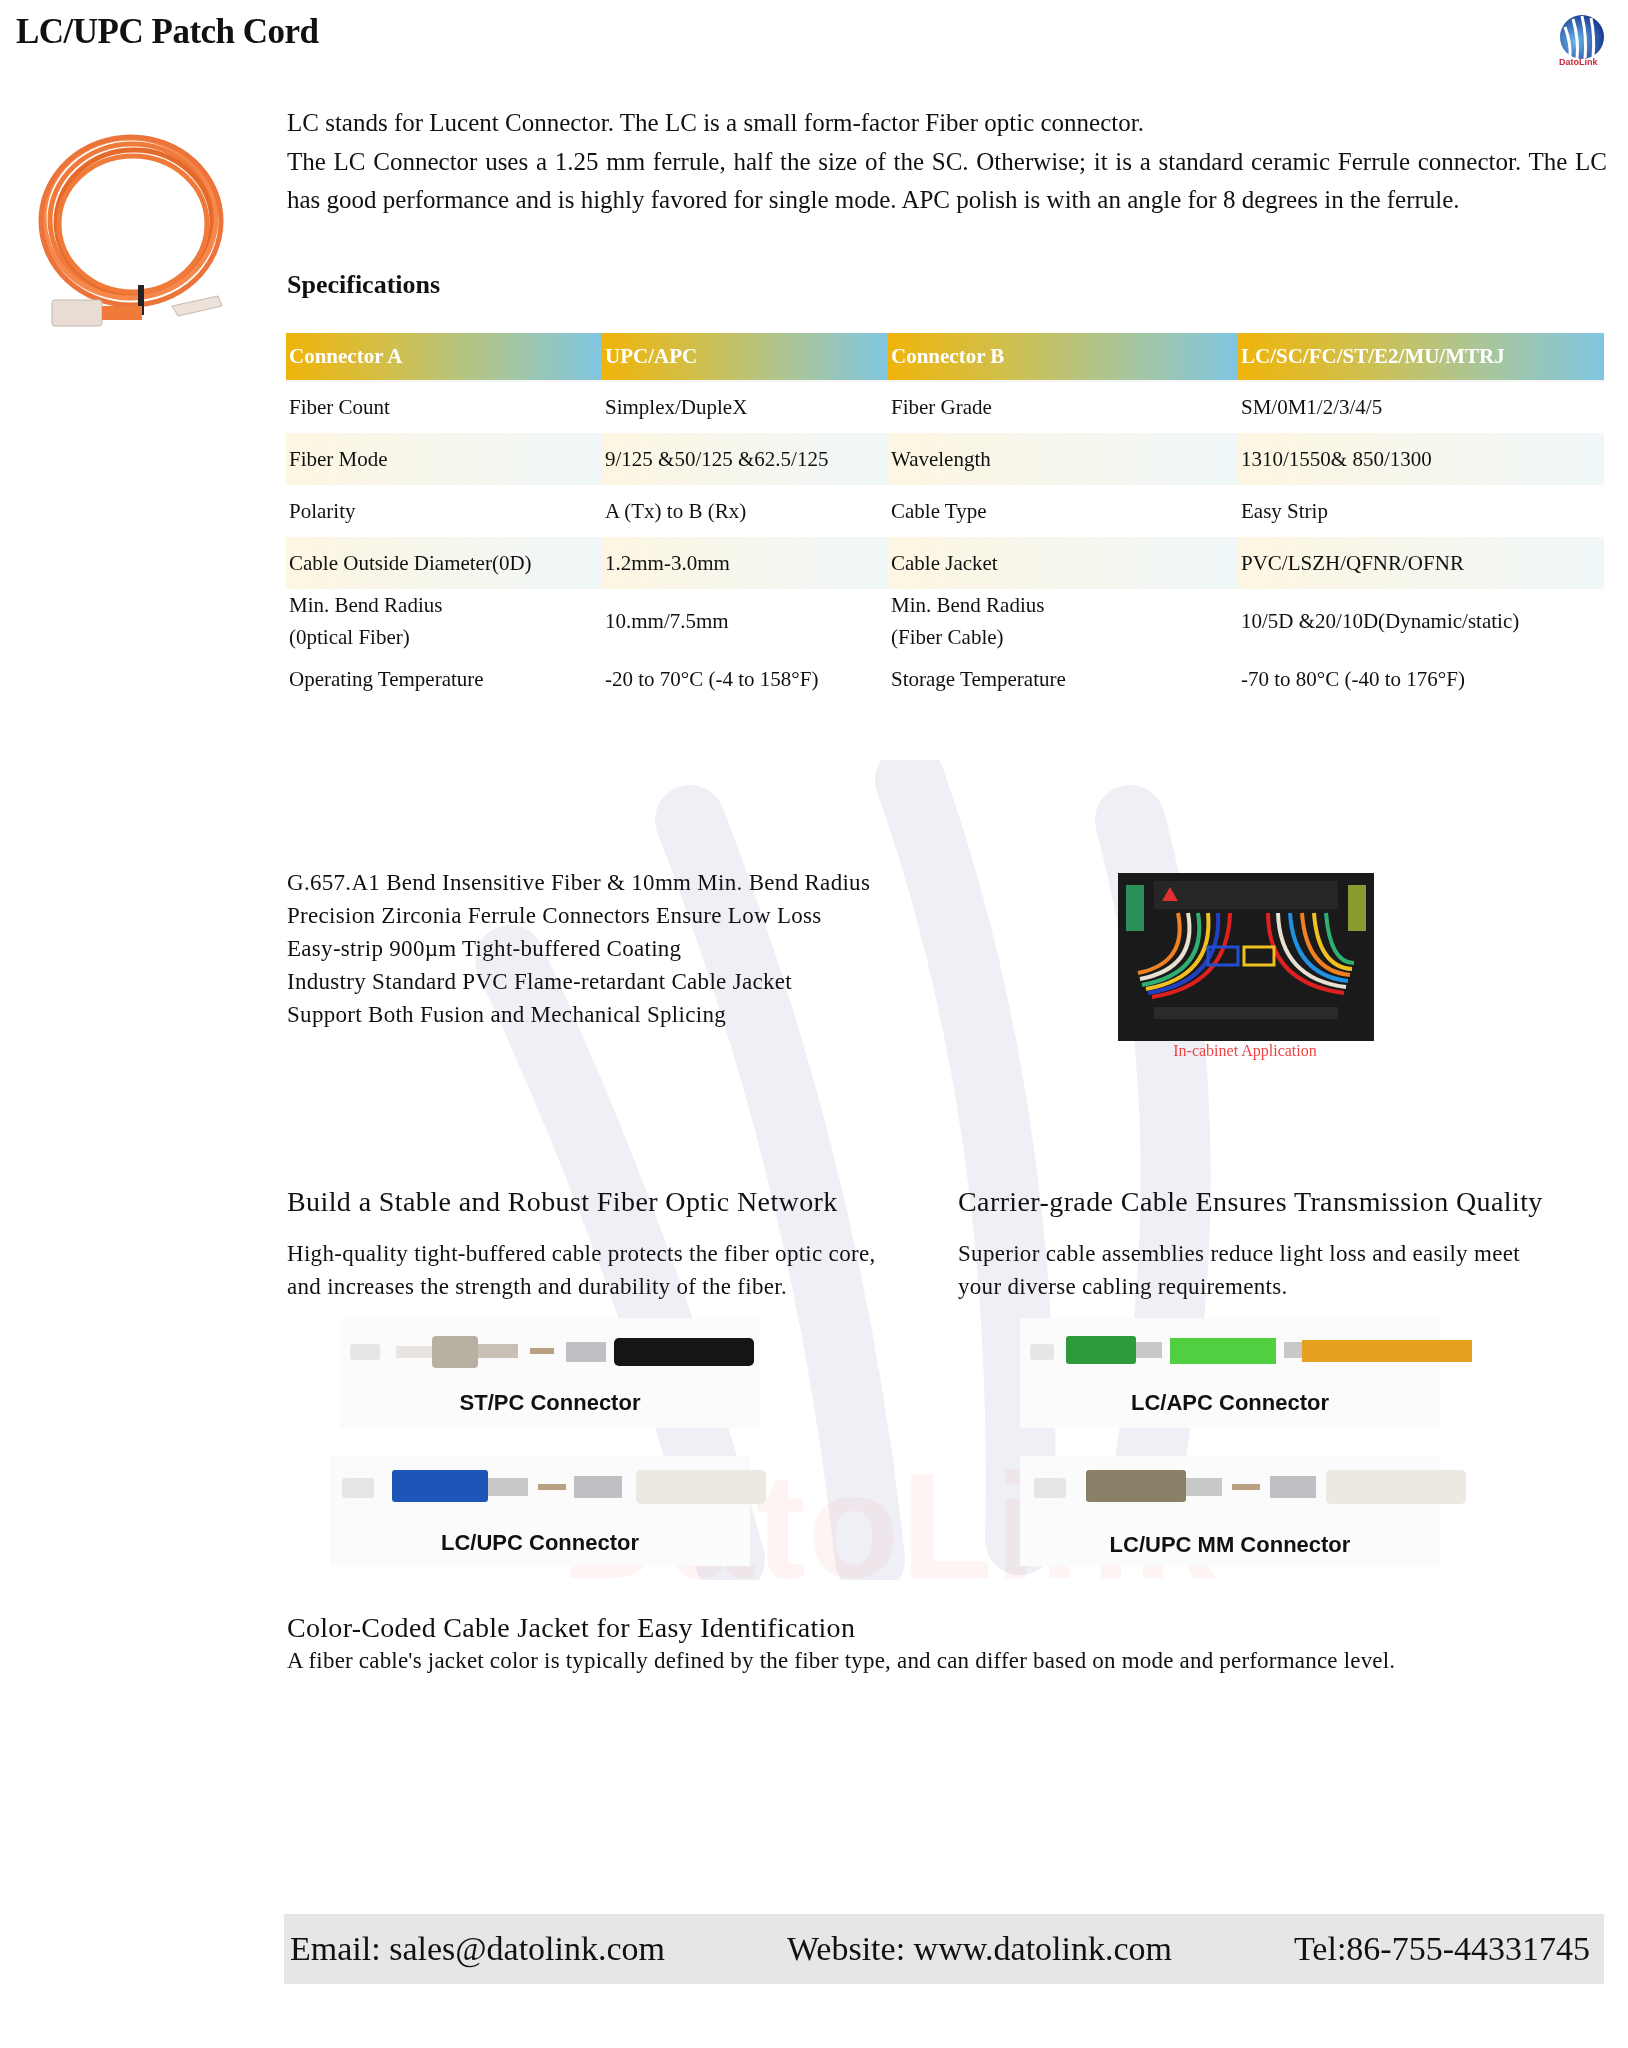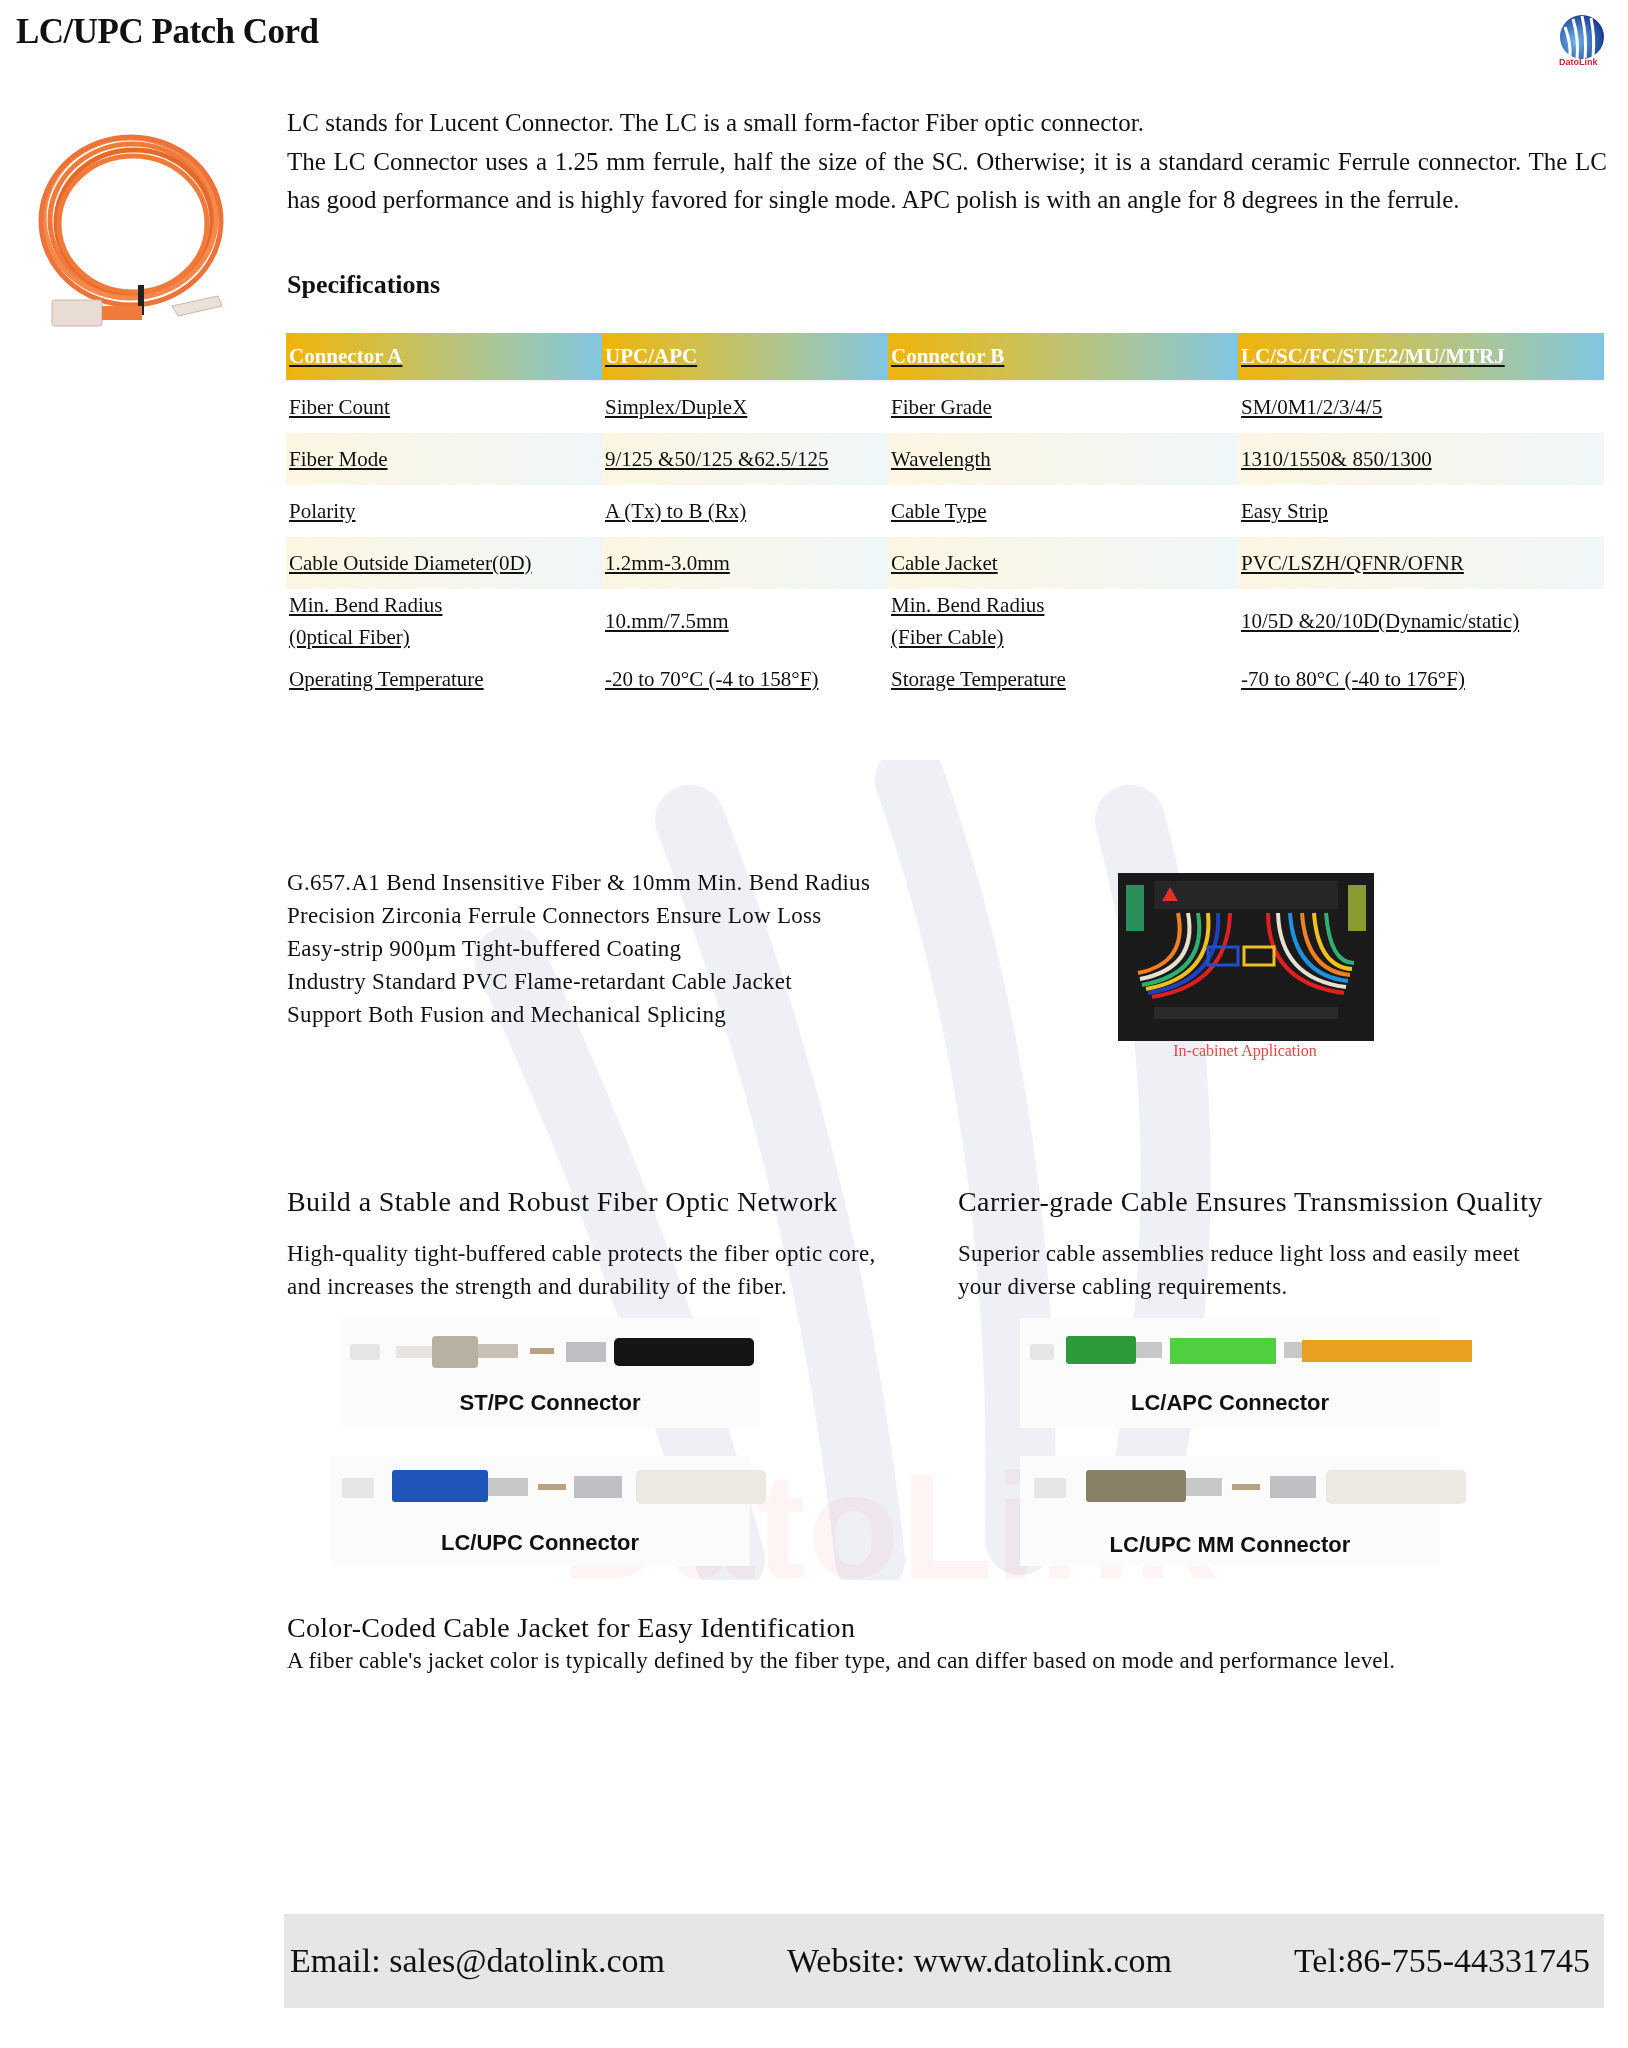--- a/index.html
+++ b/index.html
@@ -13,21 +13,21 @@
     .logo { position: absolute; left: 1557px; top: 8px; width: 50px; height: 60px; }
     .logo-text { position: absolute; left: 1559px; top: 57px; font-family: "Liberation Sans", sans-serif; font-size: 9px; font-weight: bold; color: #c8283c; }
 
     .product-image { position: absolute; left: 22px; top: 120px; width: 220px; height: 215px; }
 
     .intro { position: absolute; left: 287px; top: 104px; width: 1320px; font-size: 25px; line-height: 38.5px; text-align: justify; }
     .intro p { margin: 0; }
 
     .spec-heading { position: absolute; left: 287px; top: 270px; font-size: 26px; font-weight: bold; }
 
-    .spec-table { position: absolute; left: 286px; top: 333px; width: 1318px; border-collapse: collapse; font-size: 21px; text-decoration: underline; }
+    .spec-table { position: absolute; left: 286px; top: 333px; width: 1318px; border-collapse: collapse; font-size: 21px; }
     .spec-table td { padding: 0 3px; vertical-align: middle; height: 52px; }
     .spec-table tr.header td { height: 48px; font-weight: bold; color: #ffffff; background: linear-gradient(90deg, #f0b40a 0%, #cfc050 35%, #a6c6a0 70%, #80c6e2 100%); border-bottom: 2px solid #f4f4f4; }
     .spec-table tr.alt td { background: linear-gradient(90deg, #fdf6e2 0%, #f0f7f8 100%); }
     .spec-table tr.tall td { height: 64px; line-height: 32px; }
     .c1 { width: 316px; } .c2 { width: 286px; } .c3 { width: 350px; } .c4 { width: 366px; }
 
     .highlights { position: absolute; left: 287px; top: 866px; width: 700px; }
     .highlights h2 { font-size: 28px; font-weight: bold; margin-bottom: 4px; }
     .highlights li { list-style: none; font-size: 23px; line-height: 33px; letter-spacing: 0.3px; }
 
@@ -41,21 +41,21 @@
     .feature.right { left: 958px; width: 660px; }
 
     .connector { position: absolute; width: 420px; height: 110px; background: #fbfbfb; }
     .connector svg { position: absolute; left: 0; top: 0; }
     .connector-label { position: absolute; left: 0; width: 100%; text-align: center; font-family: "Liberation Sans", sans-serif; font-weight: bold; font-size: 22px; color: #111; }
 
     .colorcoded { position: absolute; left: 287px; top: 1612px; width: 1320px; }
     .colorcoded h3 { font-size: 28px; font-weight: normal; letter-spacing: 0.3px; margin-bottom: 4px; }
     .colorcoded p { font-size: 23px; letter-spacing: 0.2px; }
 
-    .footer { position: absolute; left: 284px; top: 1914px; width: 1320px; height: 94px; background: #e6e6e6; display: flex; align-items: center; justify-content: space-between; padding: 0 14px 0 6px; font-size: 34px; }
+    .footer { position: absolute; left: 284px; top: 1914px; width: 1320px; height: 70px; background: #e6e6e6; display: flex; align-items: center; justify-content: space-between; padding: 0 14px 0 6px; font-size: 34px; }
   </style>
 </head>
 <body>
 
 <svg class="watermark" viewBox="0 0 820 820">
   <g fill="none" stroke="#eef0f6" stroke-width="70" stroke-linecap="round">
     <path d="M80 200 Q 220 500 300 800"></path>
     <path d="M260 60 Q 400 420 440 800"></path>
     <path d="M480 20 Q 600 360 590 780"></path>
     <path d="M700 60 Q 780 360 720 700"></path>

